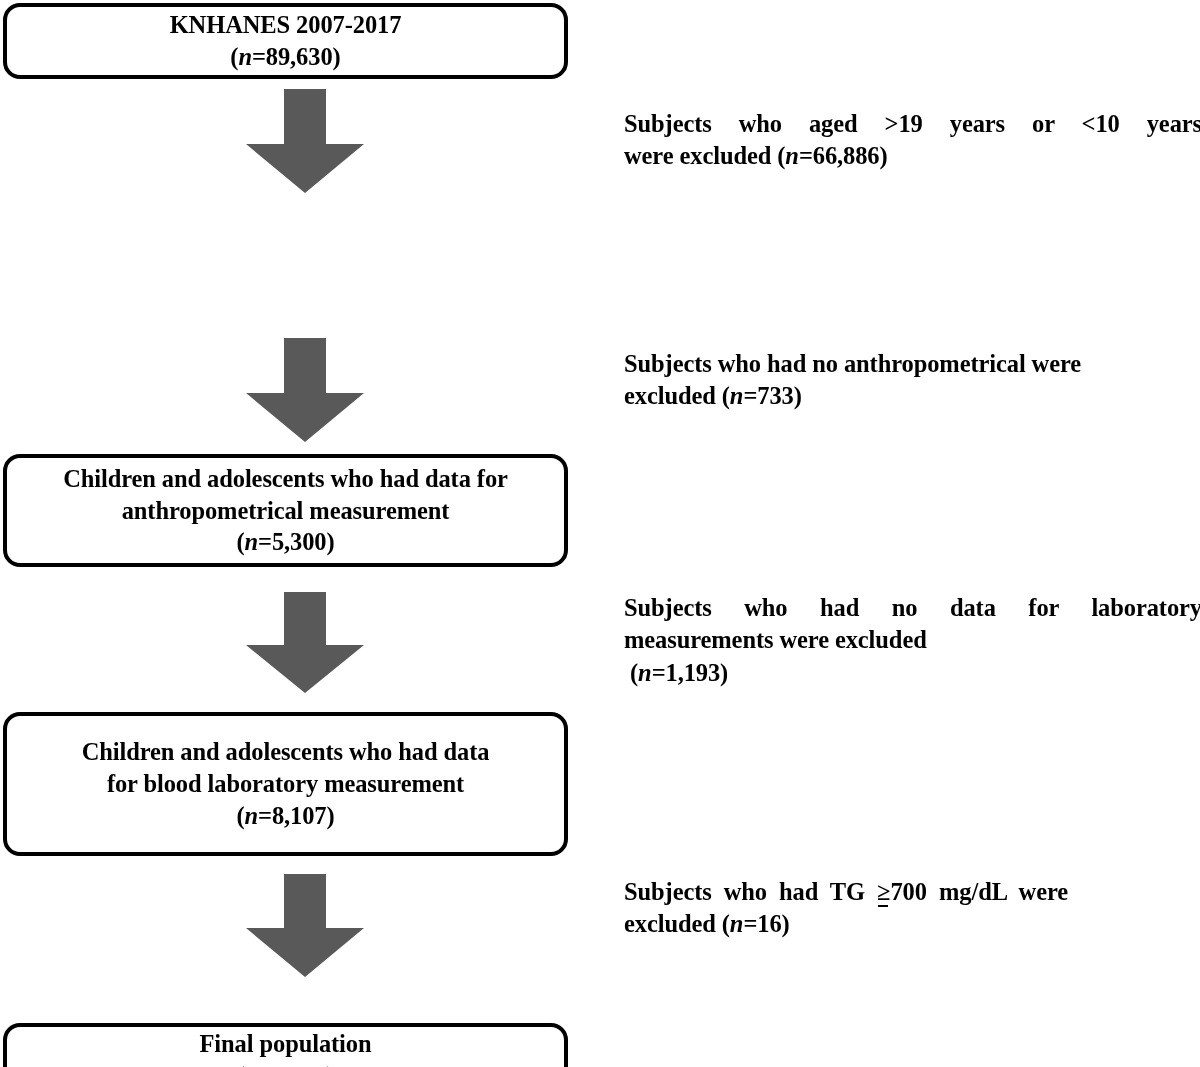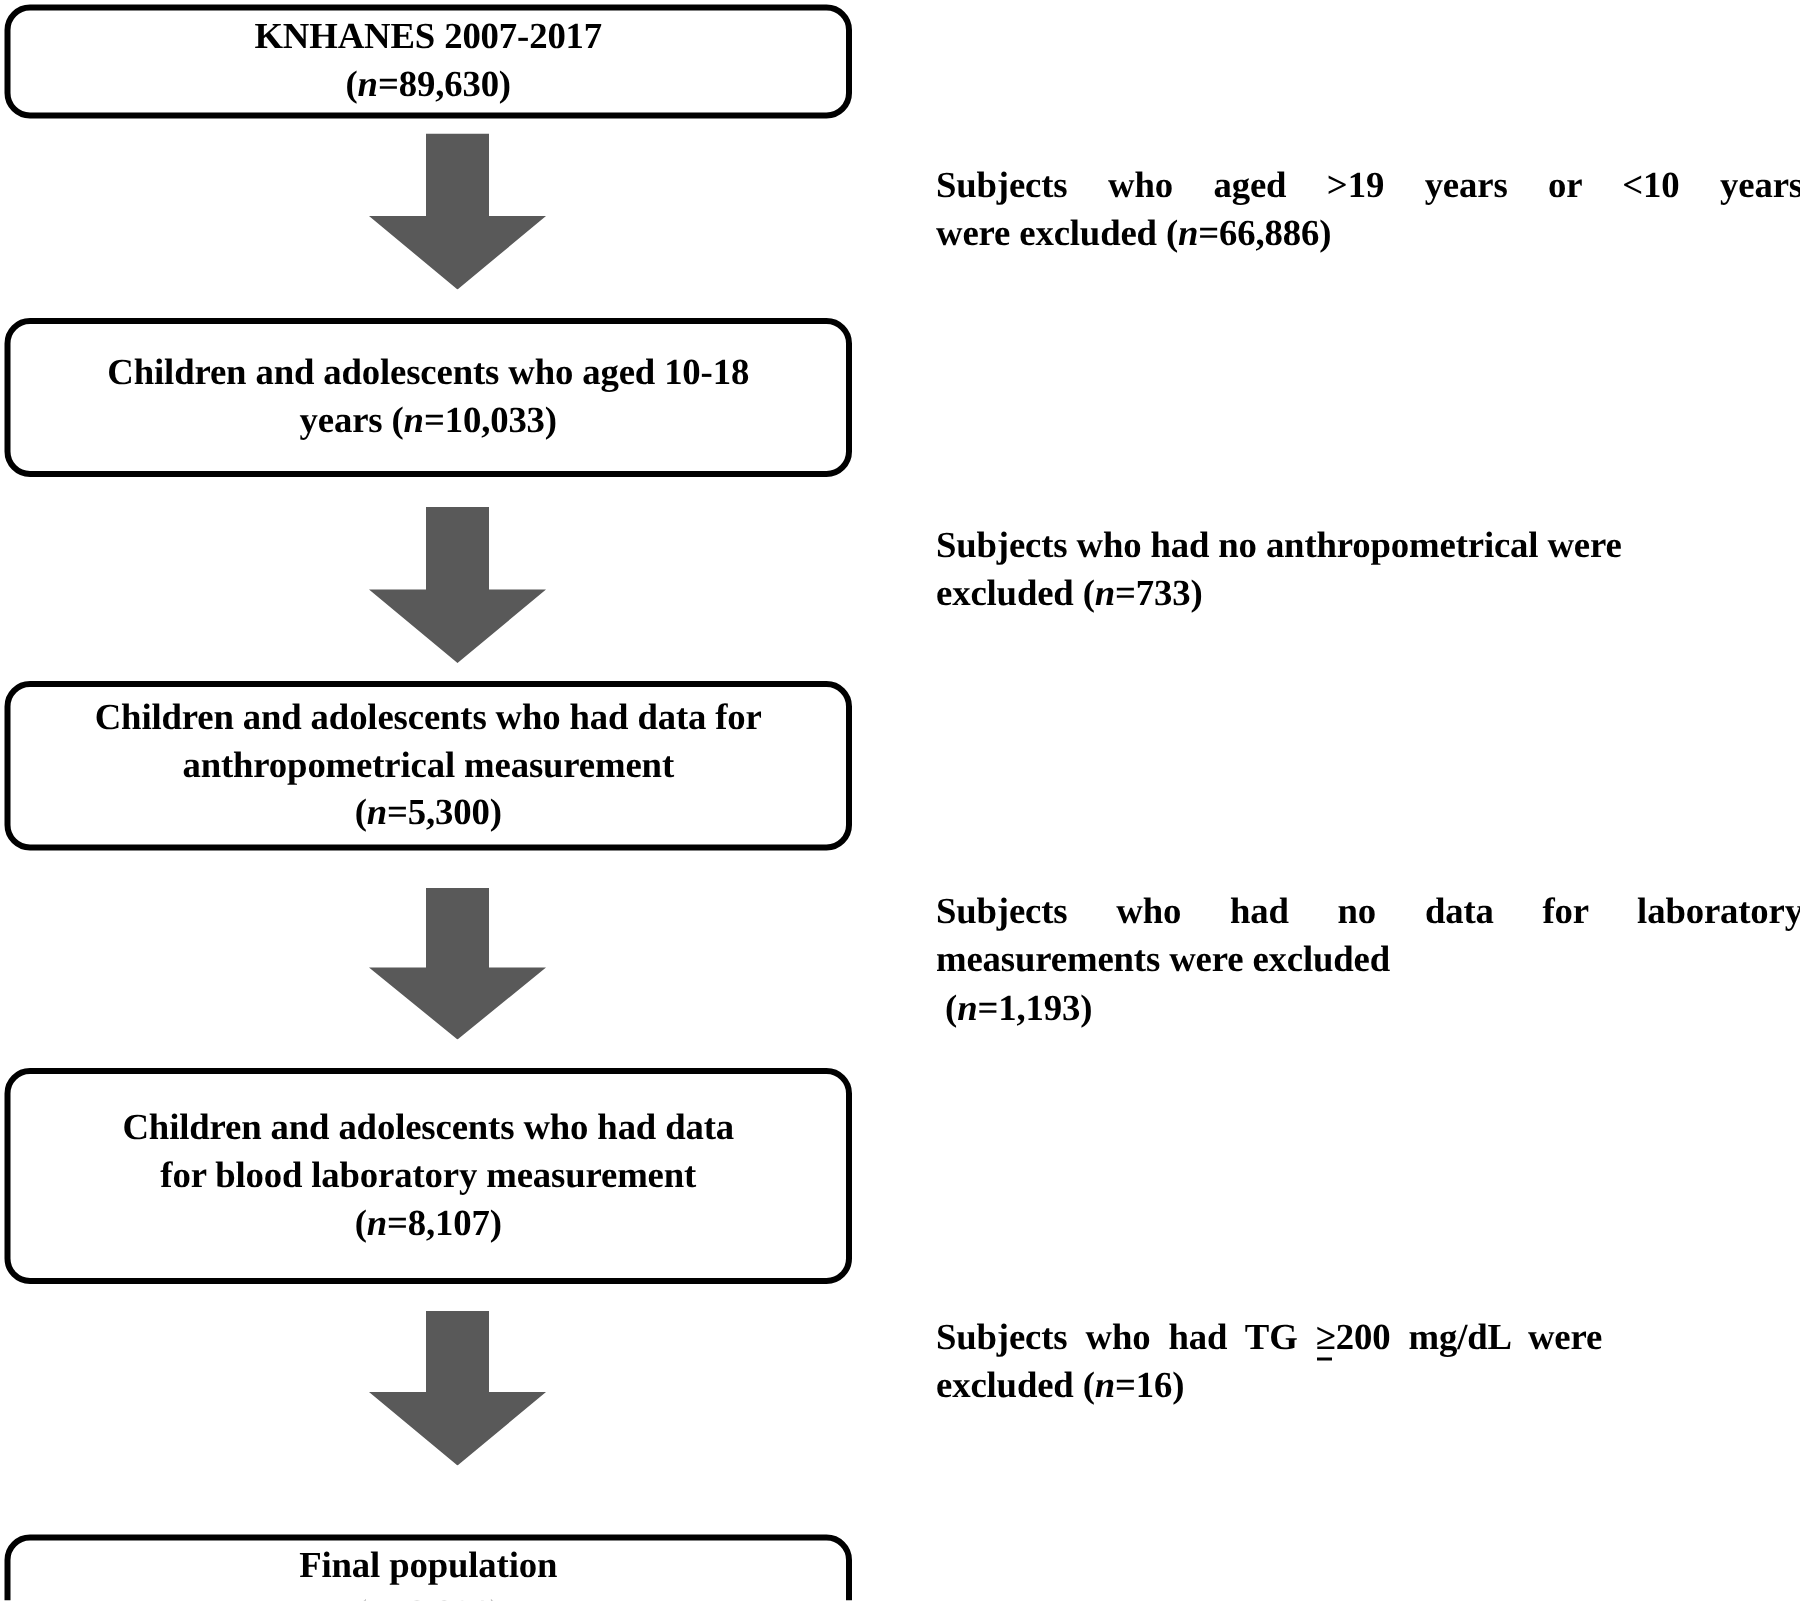--- a/index.html
+++ b/index.html
@@ -125,26 +125,20 @@
     <svg viewBox="0 0 118 104" preserveAspectRatio="none" aria-hidden="true">
       <polygon points="38,0 80,0 80,55 118,55 59,104 0,55 38,55" fill="#595959"></polygon>
     </svg>
   </div>
 
   <div class="exclusion-note" id="note-0">
     <span class="note-line justified">Subjects who aged &gt;19 years or &lt;10  years</span>
     <span class="note-line"><span>were excluded (</span><span class="ital-n">n</span><span>=66,886)</span></span>
   </div>
 
-  <div class="flow-box" id="box-1">
-    <span class="box-text">
-      <span>Children and adolescents who aged 10-18</span><br>
-      <span>years (</span><span class="ital-n">n</span><span>=10,033)</span>
-    </span>
-  </div>
 
   <div class="flow-arrow" id="arrow-1">
     <svg viewBox="0 0 118 104" preserveAspectRatio="none" aria-hidden="true">
       <polygon points="38,0 80,0 80,55 118,55 59,104 0,55 38,55" fill="#595959"></polygon>
     </svg>
   </div>
 
   <div class="exclusion-note" id="note-1">
     <span class="note-line">Subjects who had no anthropometrical were</span>
     <span class="note-line"><span>excluded (</span><span class="ital-n">n</span><span>=733)</span></span>
@@ -178,21 +172,21 @@
     </span>
   </div>
 
   <div class="flow-arrow" id="arrow-3">
     <svg viewBox="0 0 118 103" preserveAspectRatio="none" aria-hidden="true">
       <polygon points="38,0 80,0 80,54 118,54 59,103 0,54 38,54" fill="#595959"></polygon>
     </svg>
   </div>
 
   <div class="exclusion-note" id="note-3">
-    <span class="note-line"><span>Subjects  who  had  TG  </span><span class="geq">≥</span><span>200  mg/dL  were</span></span>
+    <span class="note-line"><span>Subjects  who  had  TG  </span><span class="geq">≥</span><span>700  mg/dL  were</span></span>
     <span class="note-line"><span>excluded (</span><span class="ital-n">n</span><span>=16)</span></span>
   </div>
 
   <div class="flow-box" id="box-4">
     <span class="box-text">
       <span>Final population</span><br>
       <span>(</span><span class="ital-n">n</span><span>=8,091)</span>
     </span>
   </div>
 

